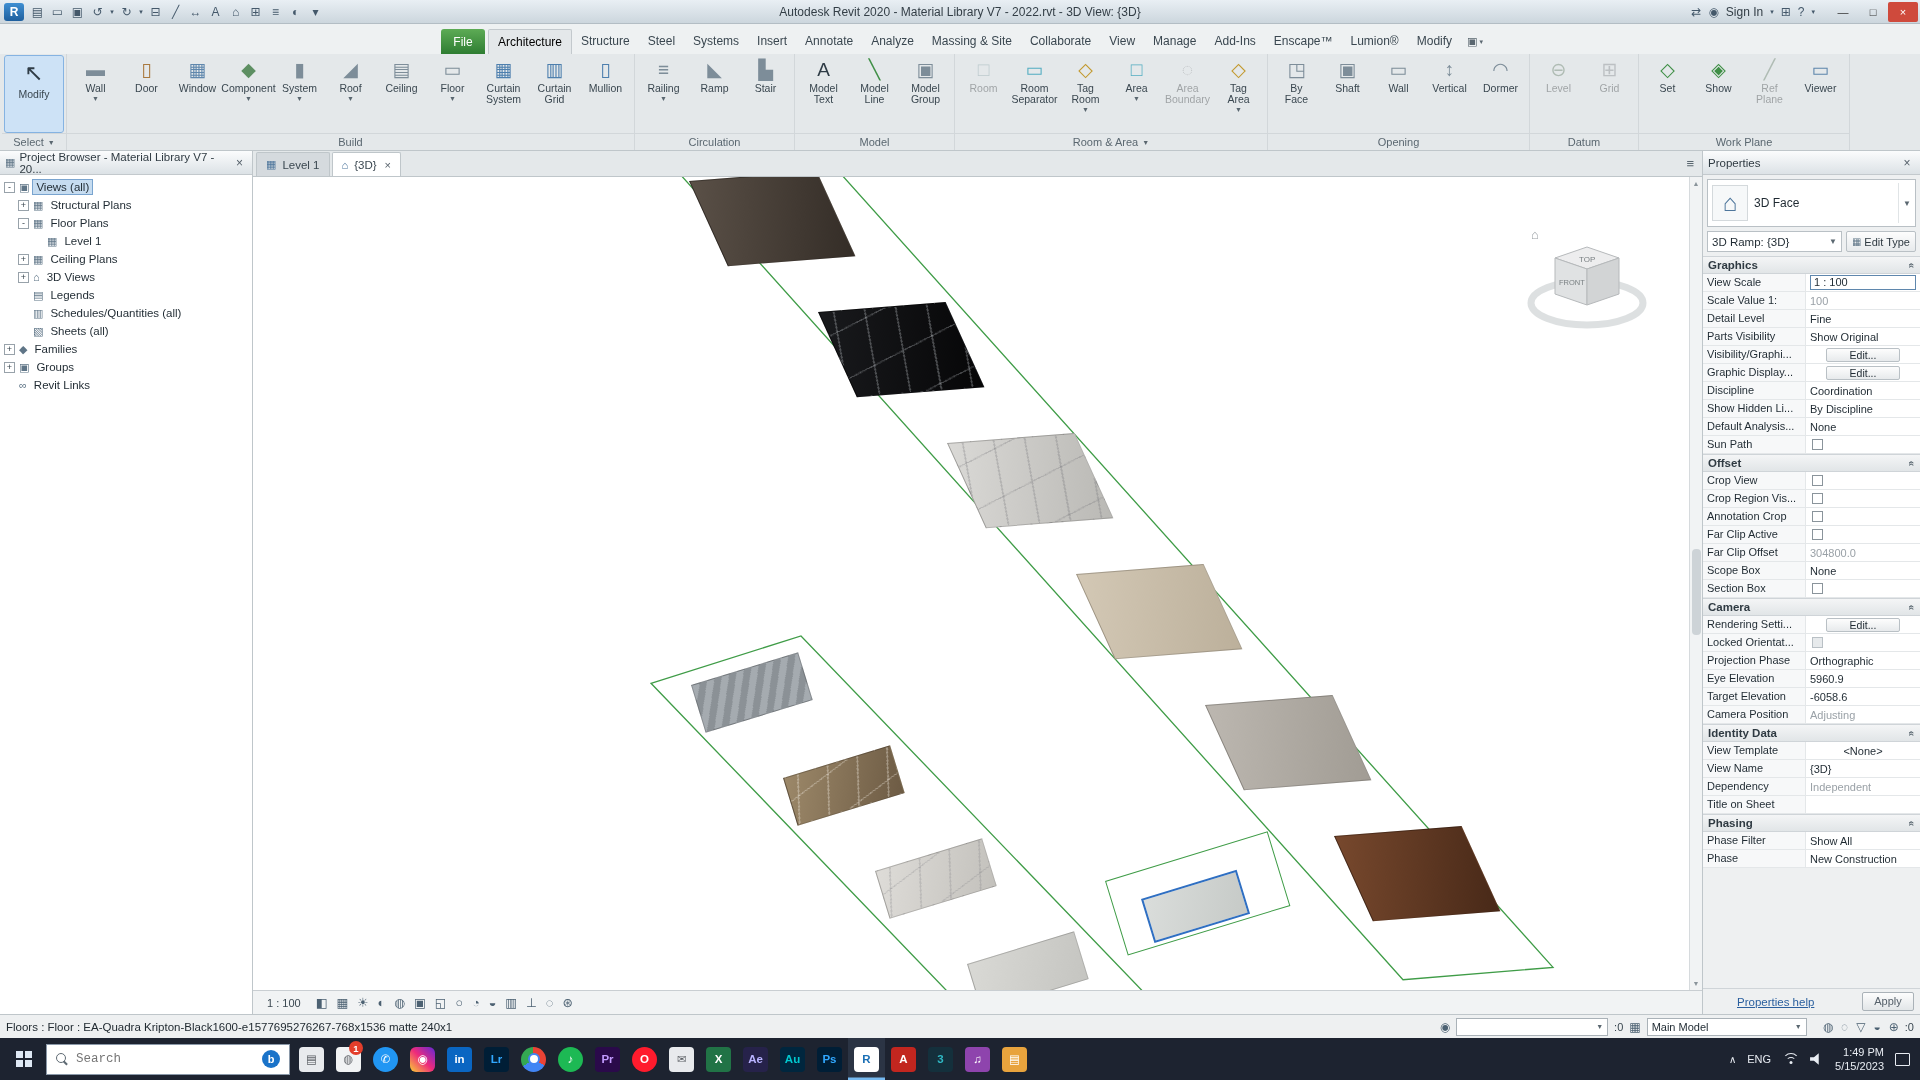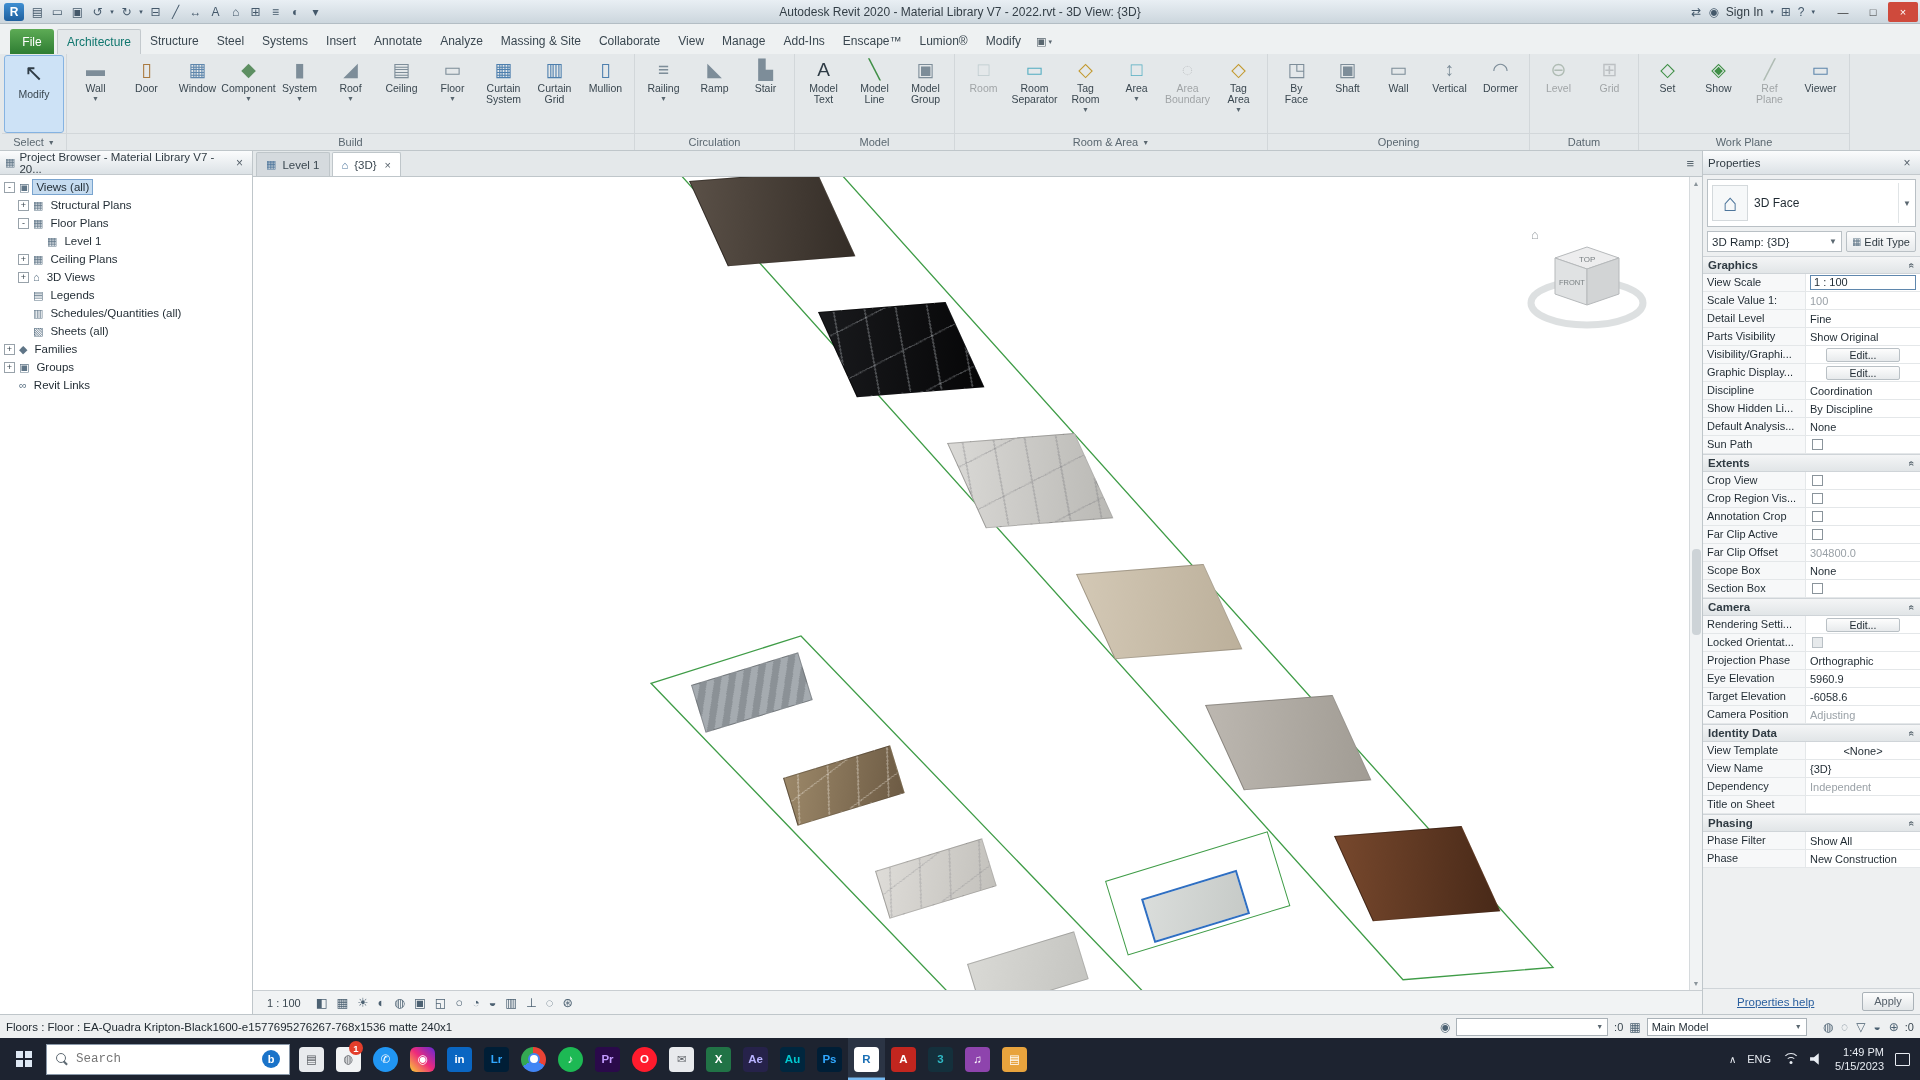--- a/index.html
+++ b/index.html
@@ -16,24 +16,24 @@
   .title-text { position:absolute; left:50%; transform:translateX(-50%); font-size:12px; color:#333e46; white-space:nowrap; }
   .tb-right { margin-left:auto; display:flex; align-items:center; gap:7px; }
   .tb-ic { color:#44586a; font-size:12px; }
   .tb-caret { font-size:7px; color:#44586a; }
   .signin { font-size:12px; color:#333e46;text-align:right; }
   .win-controls { display:flex; margin-left:6px; }
   .win-btn { width:30px; height:20px; display:grid; place-items:center; font-size:11px; color:#333; }
   .win-btn.close { background:#cf4a3c; color:#fff; border-radius:2px; }
 
   
-  .ribbon-tabs { height:30px; background:#eef1f2; display:flex; align-items:flex-end; padding-left:10px; flex:none; }
+  .ribbon-tabs { height:30px; background:#eef1f2; display:flex; align-items:flex-end; padding-left:10px; flex:none;justify-content:center; }
   .file-tab { width:44px; height:25px; margin-right:3px; background:linear-gradient(#5dab55,#2e7d32); color:#fff; display:grid; place-items:center; font-size:12px; border-radius:3px 3px 0 0; }
   .rtab { height:25px; padding:5px 9px 0 9px; font-size:12px; color:#3a4750; white-space:nowrap; }
-  .rtab.active { background:#e4e8ea; border:1px solid #c3c9cd; border-bottom:none; border-radius:2px 2px 0 0; color:#0f766e; }
+  .rtab.active { background:#e4e8ea; border:1px solid #c3c9cd; border-bottom:none; border-radius:2px 2px 0 0; color:#000000; }
   .ribbon-toggle { display:flex; align-items:center; gap:2px; padding:0 6px; color:#5a6770; font-size:11px; height:25px; }
 
   
   .ribbon { height:97px; background:#e4e8ea; border-bottom:1px solid #bfc6ca; display:flex; align-items:stretch; padding-left:2px; flex:none; overflow:hidden; }
   .rpanel { display:flex; flex-direction:column; border-right:1px solid #d2d7da; flex:none; }
   .rpanel-buttons { flex:1; display:flex; align-items:flex-start; padding:2px 3px 0 3px; }
   .rpanel-label { height:17px; font-size:11px; color:#5a6770; display:flex; align-items:center; justify-content:center; gap:4px; border-top:1px solid #d2d7da; padding:0 6px; white-space:nowrap; }
   .rpanel-label .flyout { font-size:7px; }
   .rbtn { width:51px; height:76px; display:flex; flex-direction:column; align-items:center; padding-top:2px; border-radius:2px; font-size:10.5px; color:#3a4750; text-align:center; line-height:1.05; }
   .rbtn .glyph { height:24px; display:grid; place-items:center; font-size:19px; line-height:24px; }
@@ -645,21 +645,21 @@
             <div class="plabel">Default Analysis...</div>
             <div class="pvalue">None</div>
           </div>
           <div class="prow">
             <div class="plabel">Sun Path</div>
             <div class="pvalue">
               <span class="cbox"></span>
             </div>
           </div>
           <div class="sect">
-            <span>Extents</span>
+            <span>Offset</span>
             <span class="chev">«</span>
           </div>
           <div class="prow">
             <div class="plabel">Crop View</div>
             <div class="pvalue">
               <span class="cbox"></span>
             </div>
           </div>
           <div class="prow">
             <div class="plabel">Crop Region Vis...</div>

